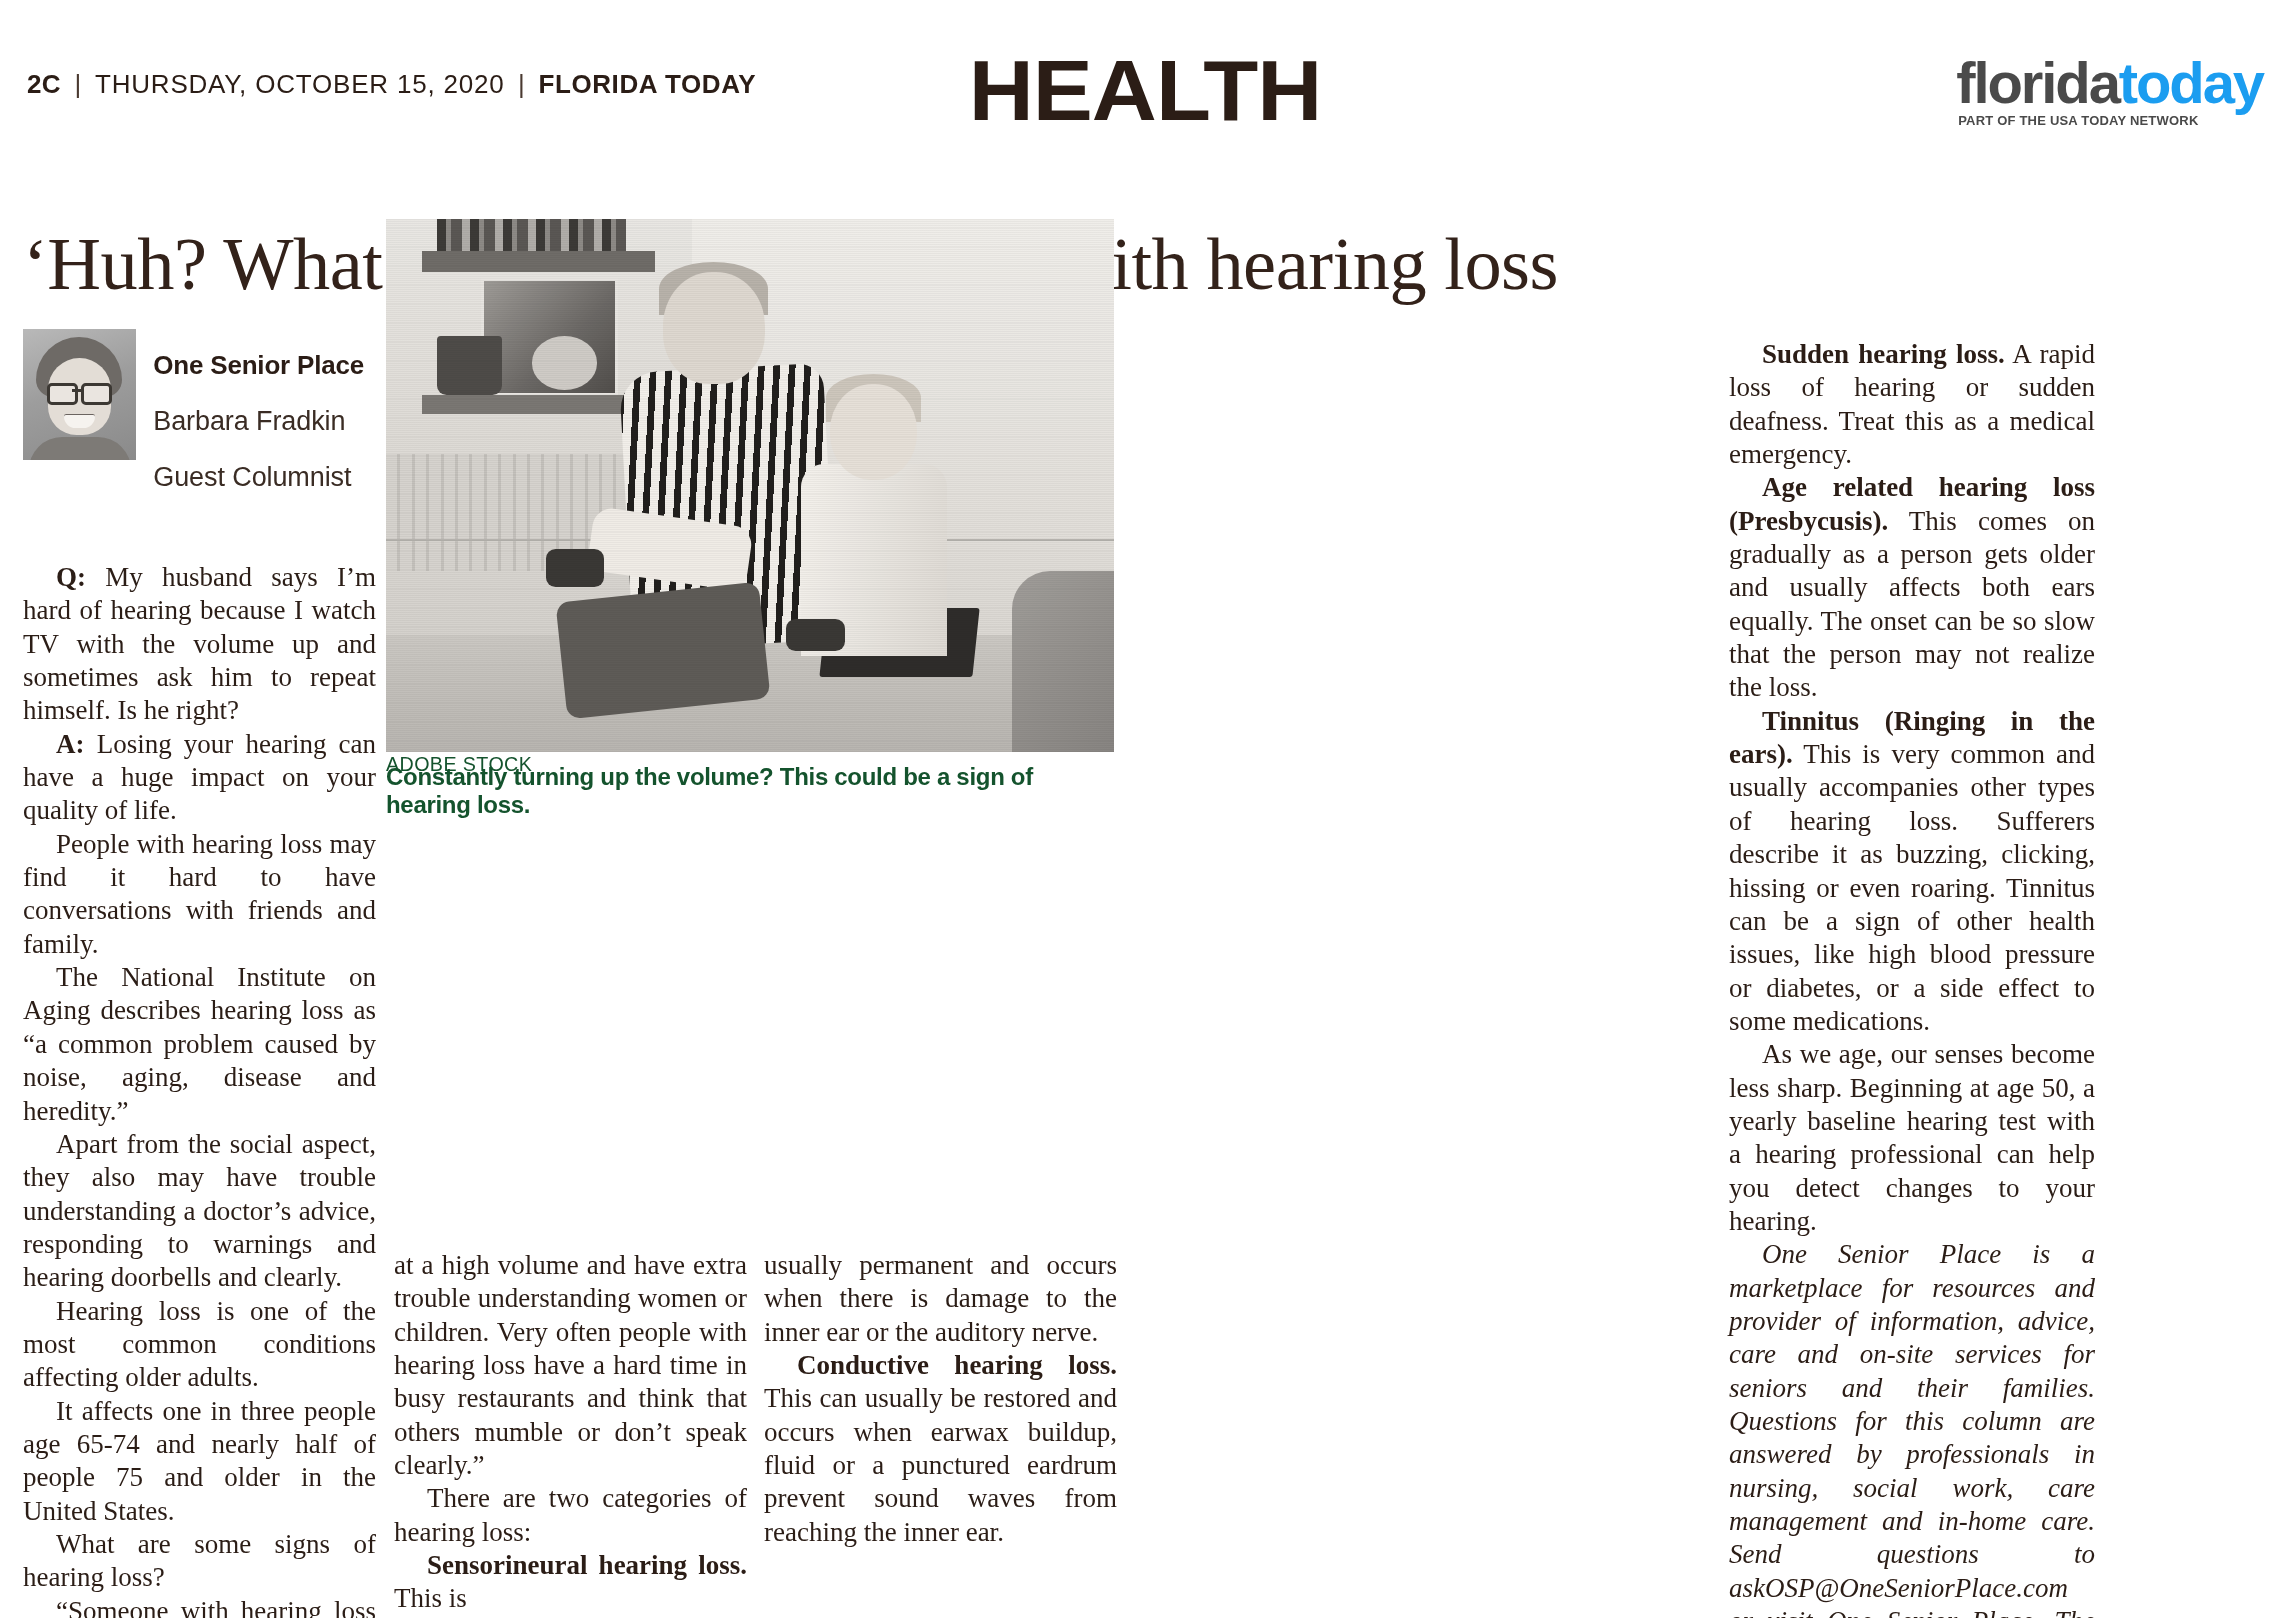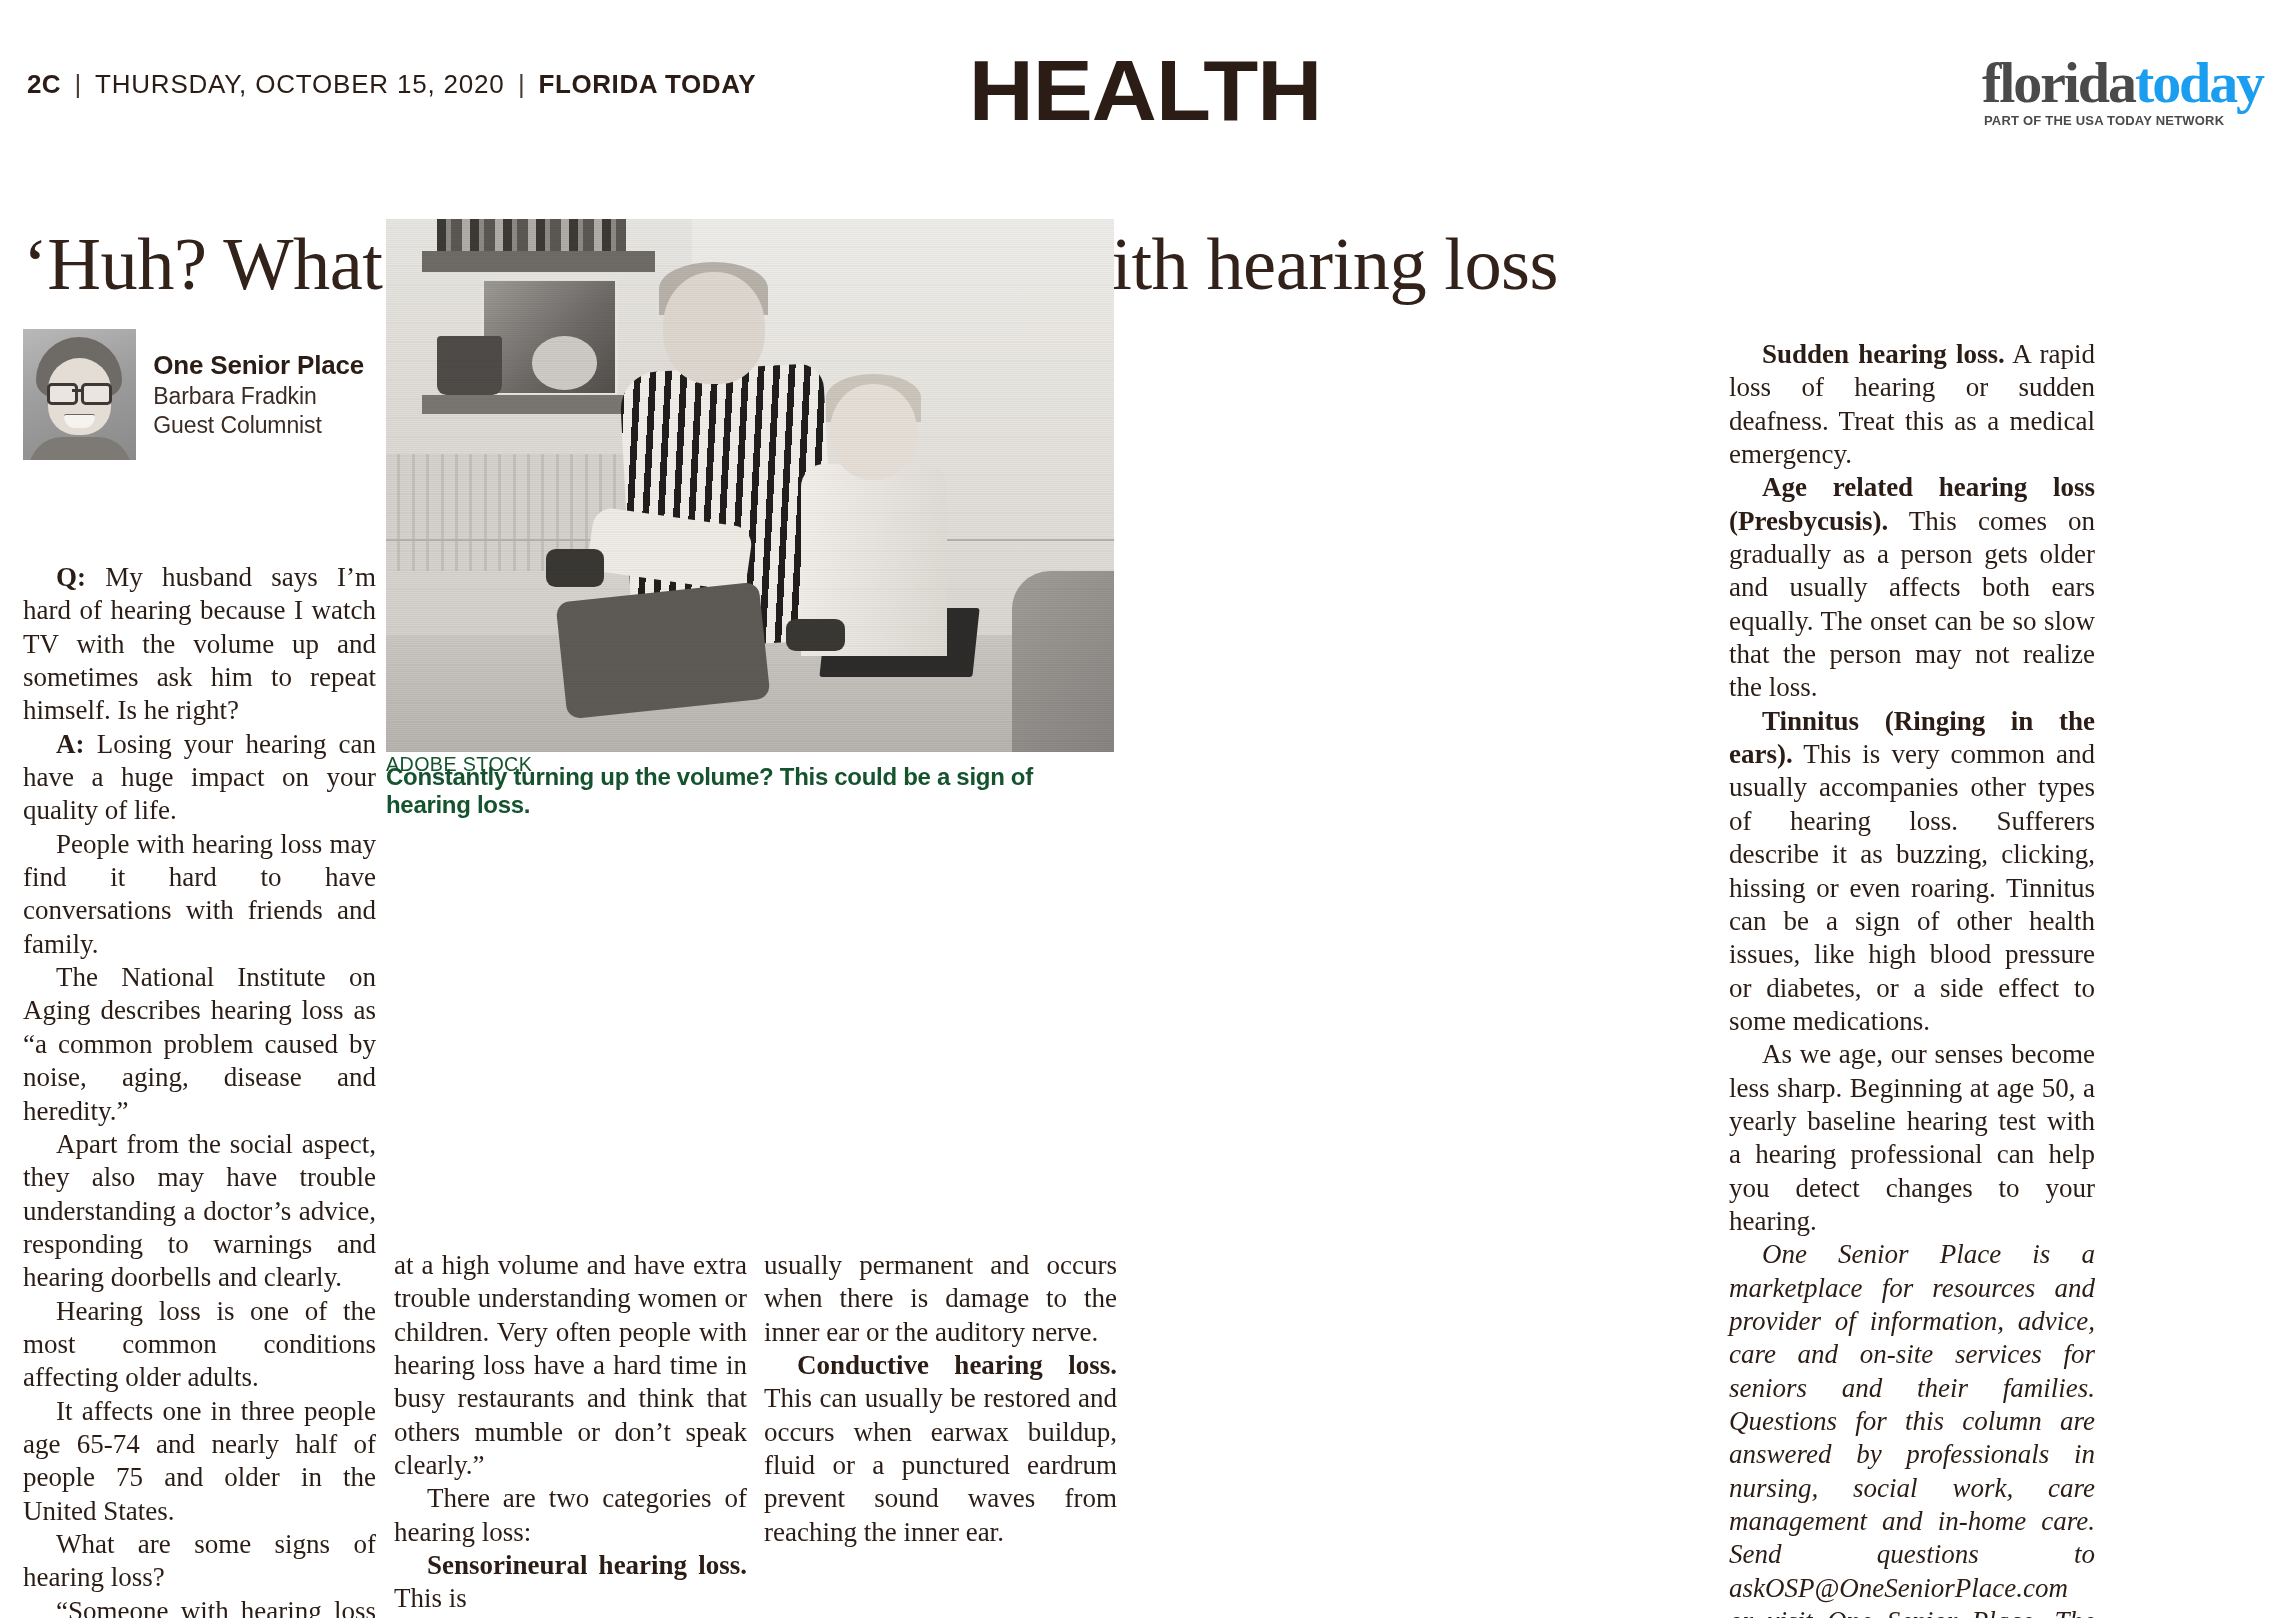--- a/index.html
+++ b/index.html
@@ -51,21 +51,21 @@
     transform: scaleX(1.06);
   }
 
   .logo {
     position: absolute;
     right: 0; top: 3.8px;
     text-align: right;
     line-height: 1;
   }
   .logo-main {
-    font-family: Liberation Serif, serif;
+    font-family: Liberation Sans, sans-serif;
     font-weight: bold;
     font-size: 58px;
     letter-spacing: -2.1px;
     white-space: nowrap;
   }
   .logo-florida { color: #4a4a4a; }
   .logo-today { color: #1b9df0; }
   .logo-tag {
     font-family: "Liberation Sans", "DejaVu Sans", sans-serif;
     font-size: 13px;
@@ -180,23 +180,23 @@
   .byline-text { padding-top: 21px; }
   .byline-org {
     font-family: "Liberation Sans", "DejaVu Sans", sans-serif;
     font-weight: bold;
     font-size: 26px;
     color: #2b1d16;
     letter-spacing: -0.2px;
   }
   .byline-name, .byline-role {
     font-family: "Liberation Sans", "DejaVu Sans", sans-serif;
-    font-size: 23px;
+    font-size: 27px;
     color: #3a2c24;
-    margin-top: 2px;
+    margin-top: 25px;
     letter-spacing: -0.1px;
   }
 
   
   .photo-wrap { position: absolute; left: 386px; top: 219px; width: 728px; }
   .photo {
     width: 728px; height: 533px;
     position: relative;
     overflow: hidden;
     background: #c9c7c3;

